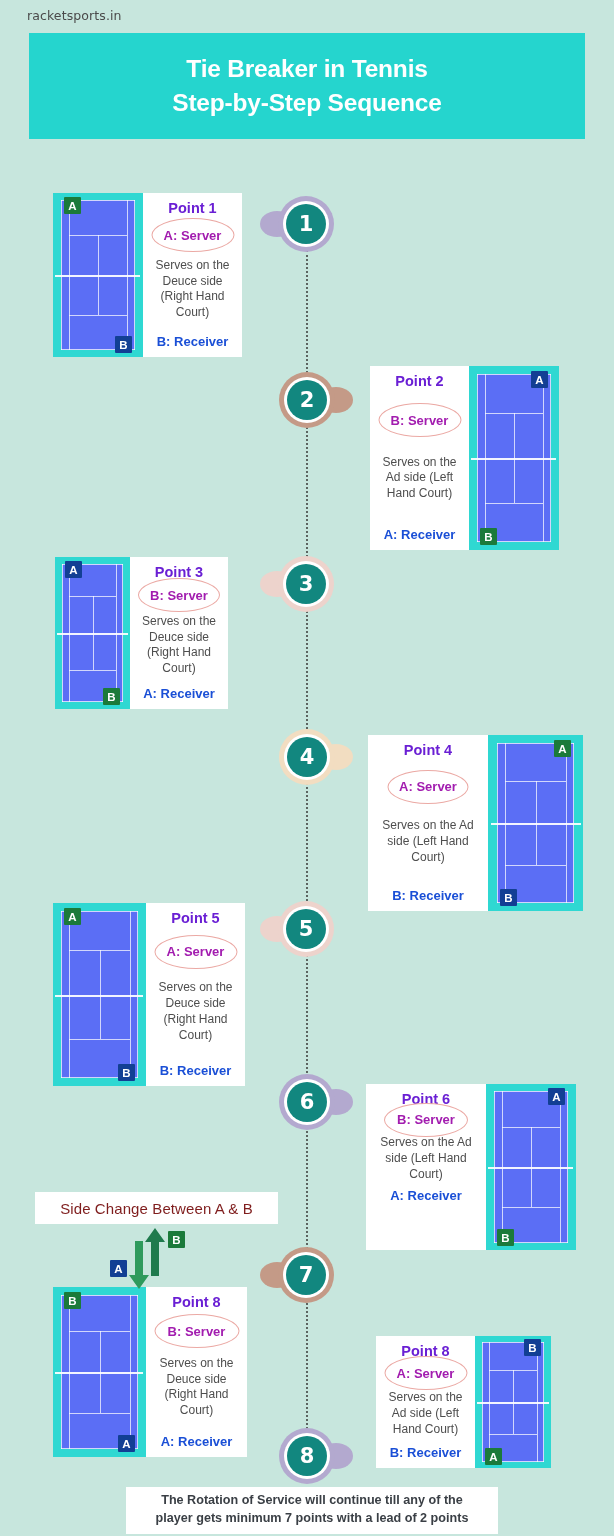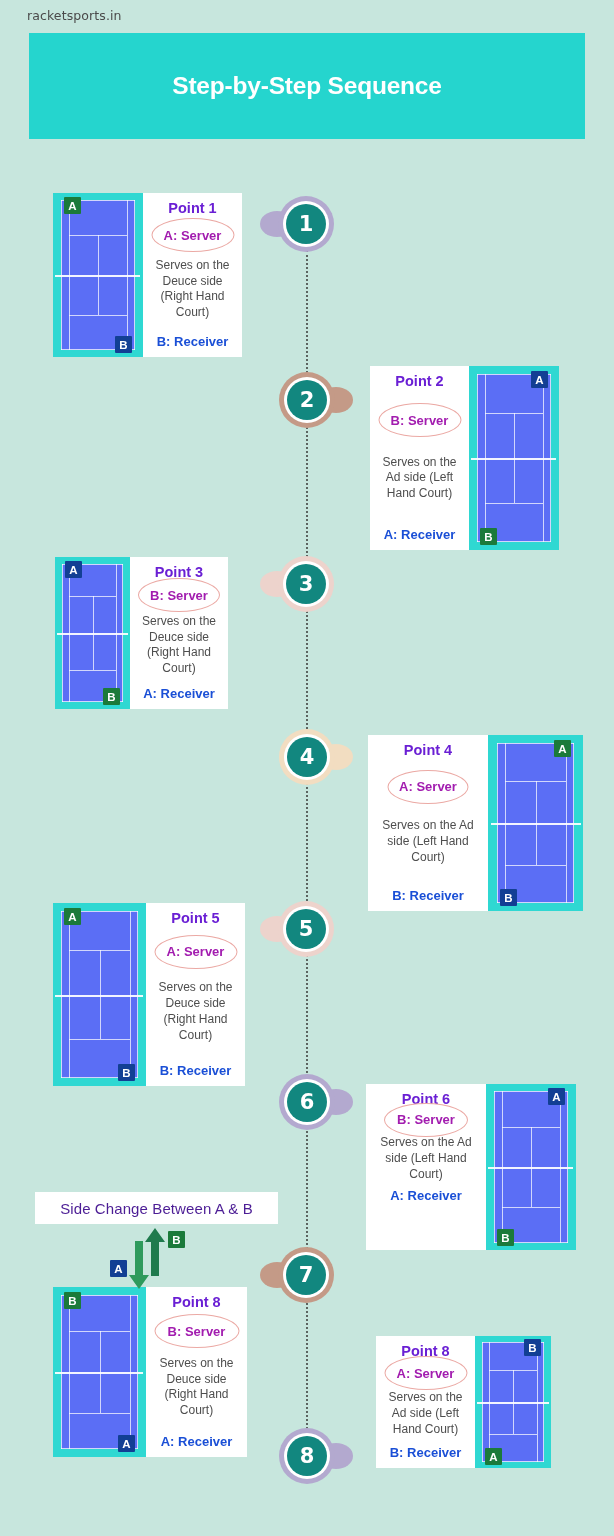--- a/index.html
+++ b/index.html
@@ -132,21 +132,21 @@
   .badge.green{ background:#1b7a3a; }
   .badge.blue { background:#123f94; }
 
   
   .sidechange-box{
     position:absolute; left:35px; top:1192px;
     width:243px; height:32px; background:#ffffff;
     display:flex; align-items:center; justify-content:center;
   }
   .sidechange-box .sc-text{
-    color:#4c1d95; font-size:15px; letter-spacing:.1px;
+    color:#7f1d1d; font-size:15px; letter-spacing:.1px;
   }
   .swap{ position:absolute; left:110px; top:1228px; width:90px; height:62px; }
   .swap .arrow-up{ position:absolute; left:34px; top:0; }
   .swap .arrow-dn{ position:absolute; left:18px; top:13px; }
   .swap .badge-a{ position:absolute; left:0px; top:32px; }
   .swap .badge-b{ position:absolute; left:58px; top:3px; }
 
   
   .footer{
     position:absolute; left:126px; top:1487px;
@@ -160,20 +160,21 @@
   }
 </style>
 </head>
 <body>
 
 <div id="page">
 
   <div class="watermark">racketsports.in</div>
 
   <div class="header">
+    <div class="line">Tie Breaker in Tennis</div>
     <div class="line">Step-by-Step Sequence</div>
   </div>
 
   <div class="spine"></div>
 
   <div id="steps-root">
       <div class="node" style="left: 278px; top: 196px;">
         <div class="blob left" style="background: rgb(179, 169, 207);"></div>
         <div class="ring" style="background: rgb(179, 169, 207);"></div>
         <div class="inner"></div>
@@ -439,14 +440,18 @@
     <svg class="arrow-up" width="22" height="48" viewBox="0 0 22 48">
       <polygon points="11,0 21,14 15,14 15,48 7,48 7,14 1,14" fill="#1f7a4d"></polygon>
     </svg>
     <svg class="arrow-dn" width="22" height="48" viewBox="0 0 22 48">
       <polygon points="11,48 21,34 15,34 15,0 7,0 7,34 1,34" fill="#2e9a5c"></polygon>
     </svg>
     <span class="badge blue badge-a">A</span>
     <span class="badge green badge-b">B</span>
   </div>
 
+  <div class="footer">
+    <div class="fline">The Rotation of Service will continue till any of the</div>
+    <div class="fline">player gets minimum 7 points with a lead of 2 points</div>
+  </div>
 
 </div>
 
 </body></html>

